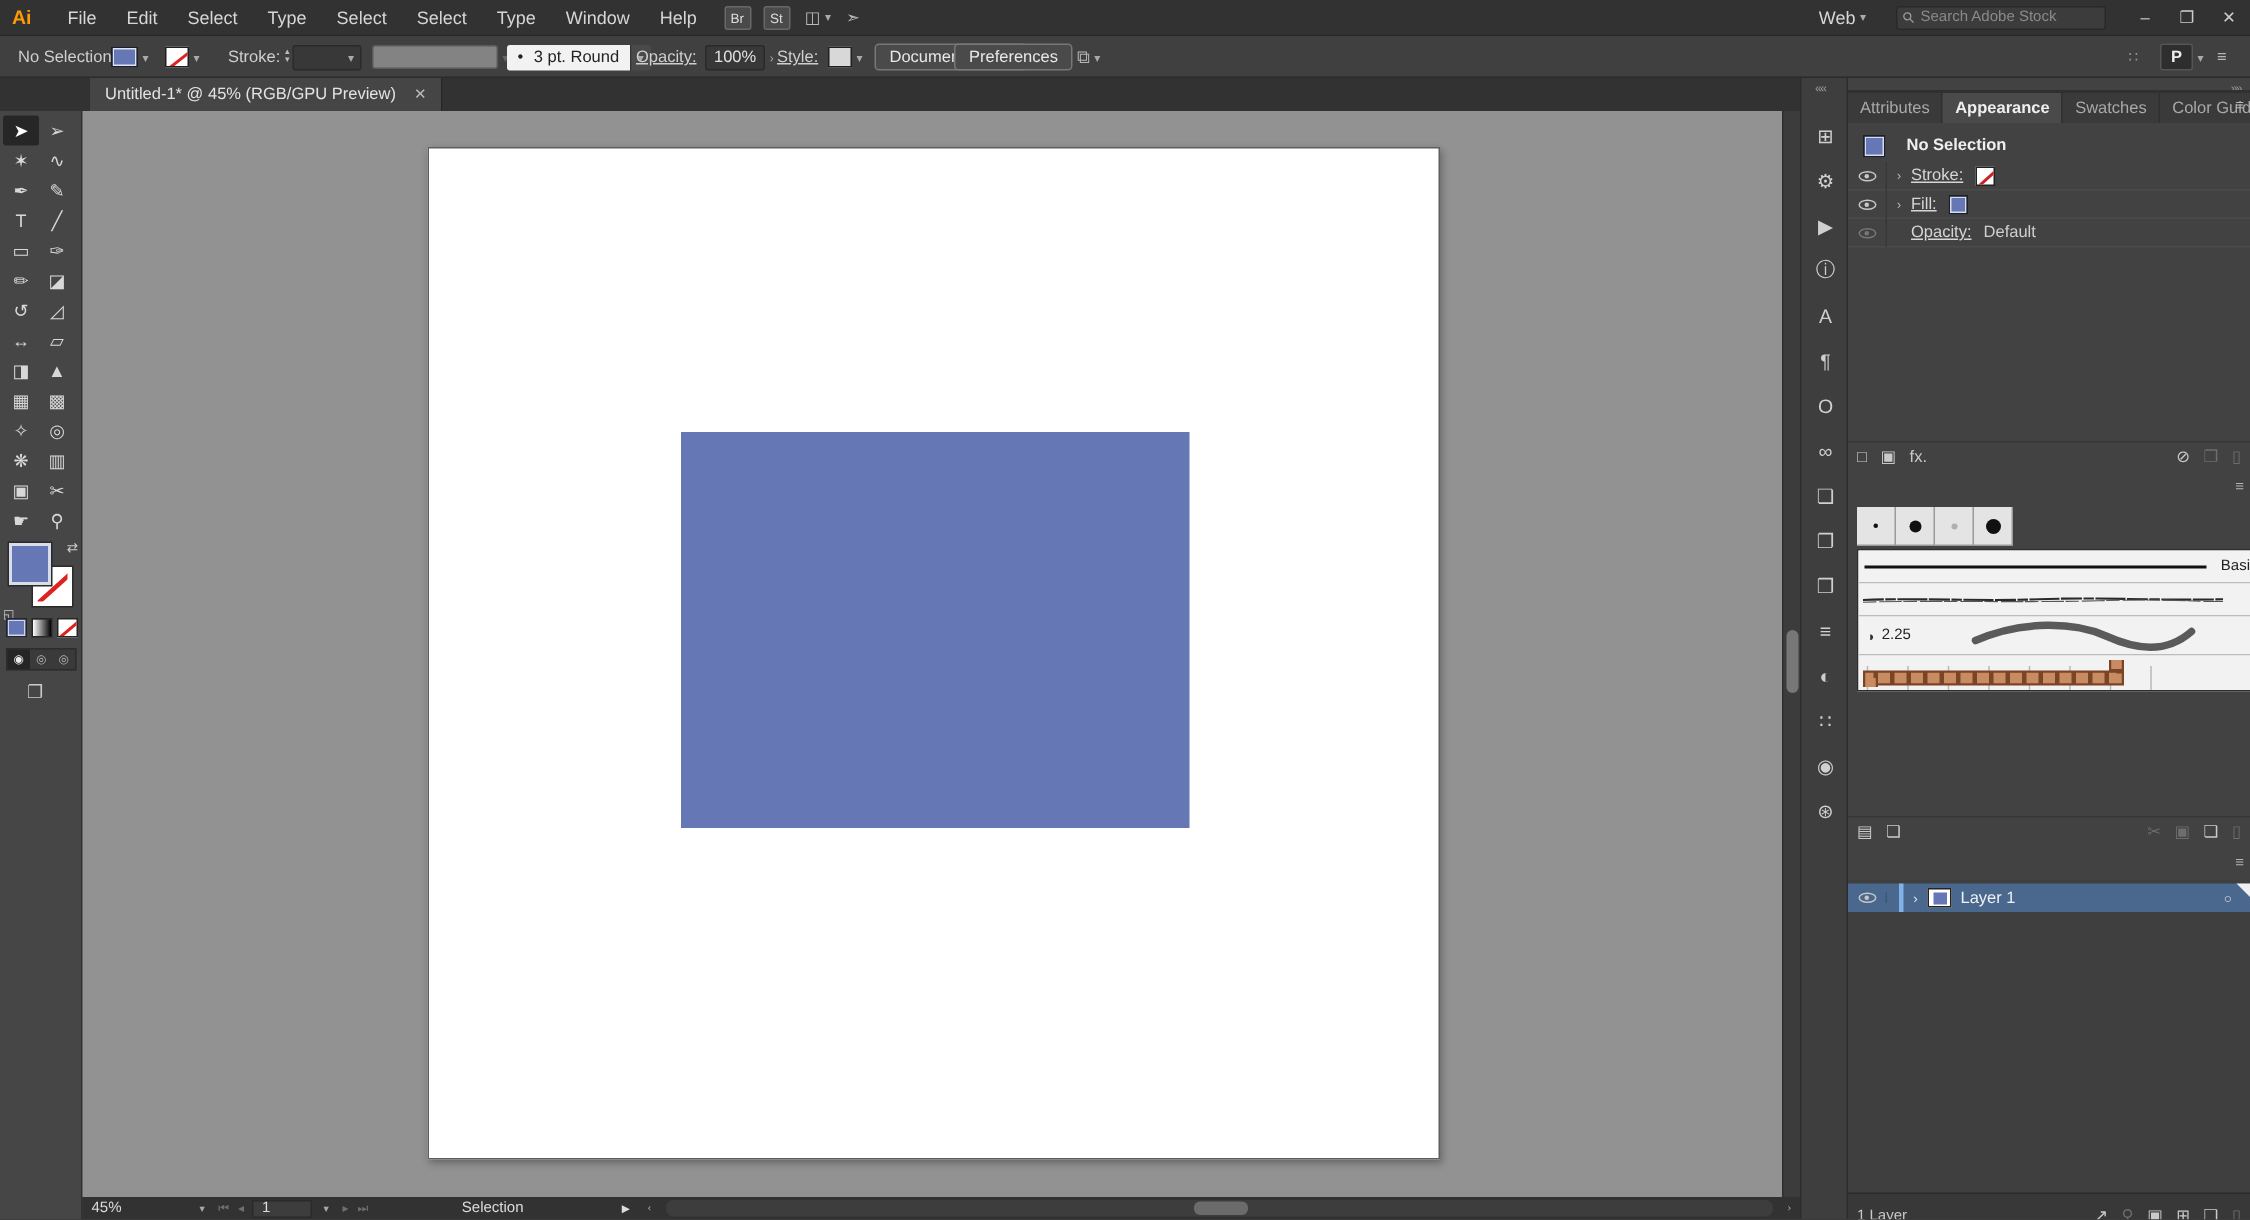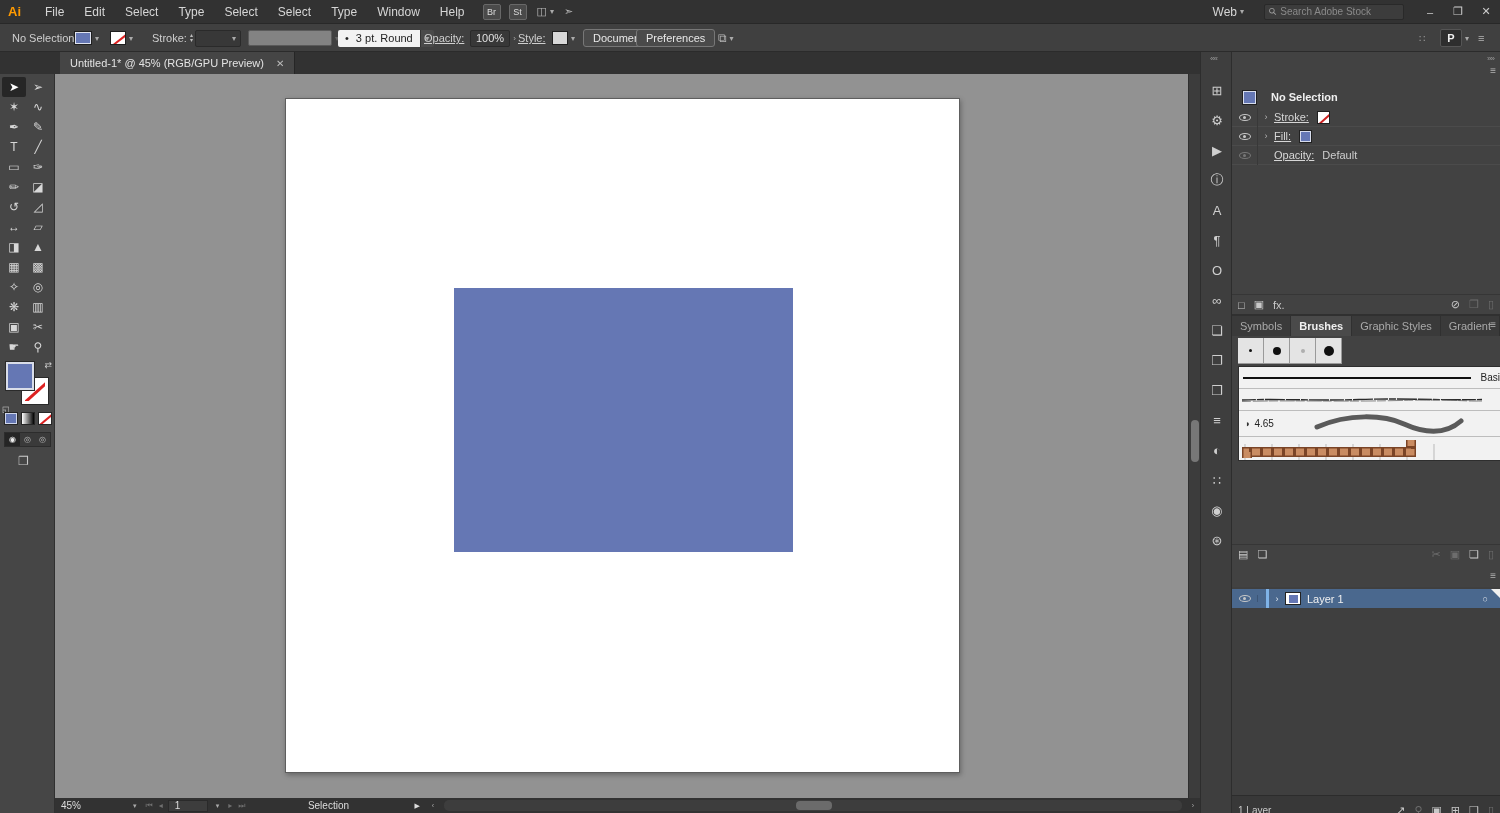--- a/index.html
+++ b/index.html
@@ -350,20 +350,26 @@
       <div class="dock-ic" style="top: 356px;">≡</div>
       <div class="dock-ic" style="top: 386px;">◐</div>
       <div class="dock-ic" style="top: 416px;">∷</div>
       <div class="dock-ic" style="top: 446px;">◉</div>
       <div class="dock-ic" style="top: 476px;">⊛</div>
     </div>
 
   <div class="abs rightcol">
     <span class="panel-collapse">»»</span>
 
+    <div class="tabstrip" style="top:8px" id="tabs-appearance">
+        <span class="ptab">Attributes</span>
+        <span class="ptab active">Appearance</span>
+        <span class="ptab">Swatches</span>
+        <span class="ptab">Color Guid</span>
+      </div>
     <span class="pmenu" style="top:13px">≡</span>
 
     <div class="app-row" style="top:34px;height:22px;border-bottom:none">
       <span style="width:10px"></span>
       <span class="sw-small-fill" style="width:15px;height:15px"></span>
       <span style="margin-left:14px;font-weight:bold;color:#efefef">No Selection</span>
     </div>
     <div class="app-row" style="top:56px">
       <span class="app-eyecell">
           <span class="eye"></span>
@@ -392,26 +398,20 @@
         <span class="fic">□</span>
         <span class="fic">▣</span>
         <span class="fic">fx.</span>
         <span class="fright">
           <span class="fic">⊘</span>
           <span class="fic dim">❐</span>
           <span class="fic dim">▯</span>
         </span>
       </div>
 
-    <div class="tabstrip" style="top:262px" id="tabs-brushes">
-        <span class="ptab">Symbols</span>
-        <span class="ptab active">Brushes</span>
-        <span class="ptab">Graphic Styles</span>
-        <span class="ptab">Gradient</span>
-      </div>
     <span class="pmenu" style="top:267px">≡</span>
 
     <div class="abs" style="left:6px;top:286px">
       <div class="bsw-row" id="brush-swatches">
           <span class="bsw">
             <span class="dot" style="width: 3px; height: 3px;"></span>
           </span>
           <span class="bsw">
             <span class="dot" style="width: 8px; height: 8px;"></span>
           </span>
@@ -429,21 +429,21 @@
         <span class="lbl">Basic</span>
       </div>
       <div class="brow">
         <svg width="246" height="22" style="position:absolute;left:0;top:0">
           <path d="M3,11 C40,9.5 80,12 120,10.5 S 200,11.5 243,10.5" stroke="#2a2a2a" stroke-width="1.4" fill="none" stroke-dasharray="14 1 7 1 20 1"></path>
           <path d="M3,12.5 C50,11 100,13 160,11.5 S 220,12.5 243,12" stroke="#555" stroke-width="0.7" fill="none" stroke-dasharray="9 2 15 1"></path>
         </svg>
       </div>
       <div class="brow" style="height:26px">
         <span class="cal-ic">◗</span>
-        <span class="cal-lbl">4.65</span>
+        <span class="cal-lbl">2.25</span>
         <svg width="160" height="26" style="position:absolute;left:70px;top:0">
           <path d="M8,16 C40,2 75,4 95,13 S 135,25 152,10" stroke="#5a5a5a" stroke-width="5" fill="none" stroke-linecap="round"></path>
         </svg>
       </div>
       <div class="brow" style="height:23px;border-bottom:none">
         <svg width="246" height="23" style="position:absolute;left:0;top:0">
           <g stroke="#b9b9b9" stroke-width="1">
             <line x1="6" y1="7" x2="6" y2="23"></line>
               <line x1="33" y1="7" x2="33" y2="23"></line>
             <line x1="60" y1="7" x2="60" y2="23"></line>

